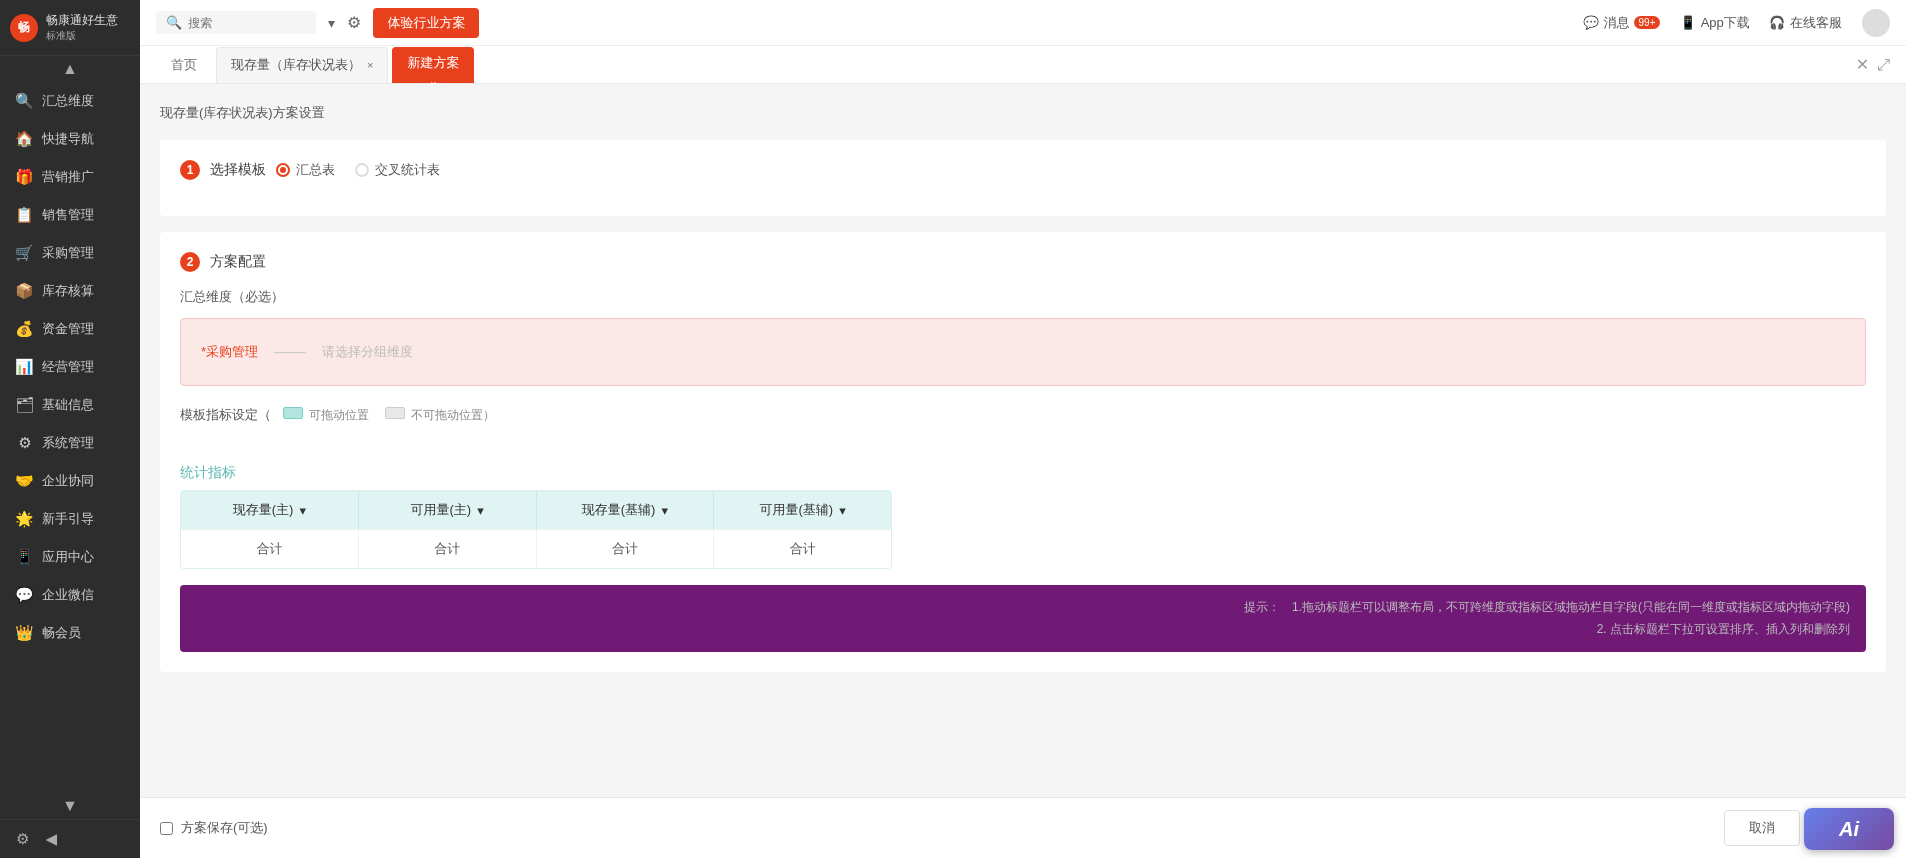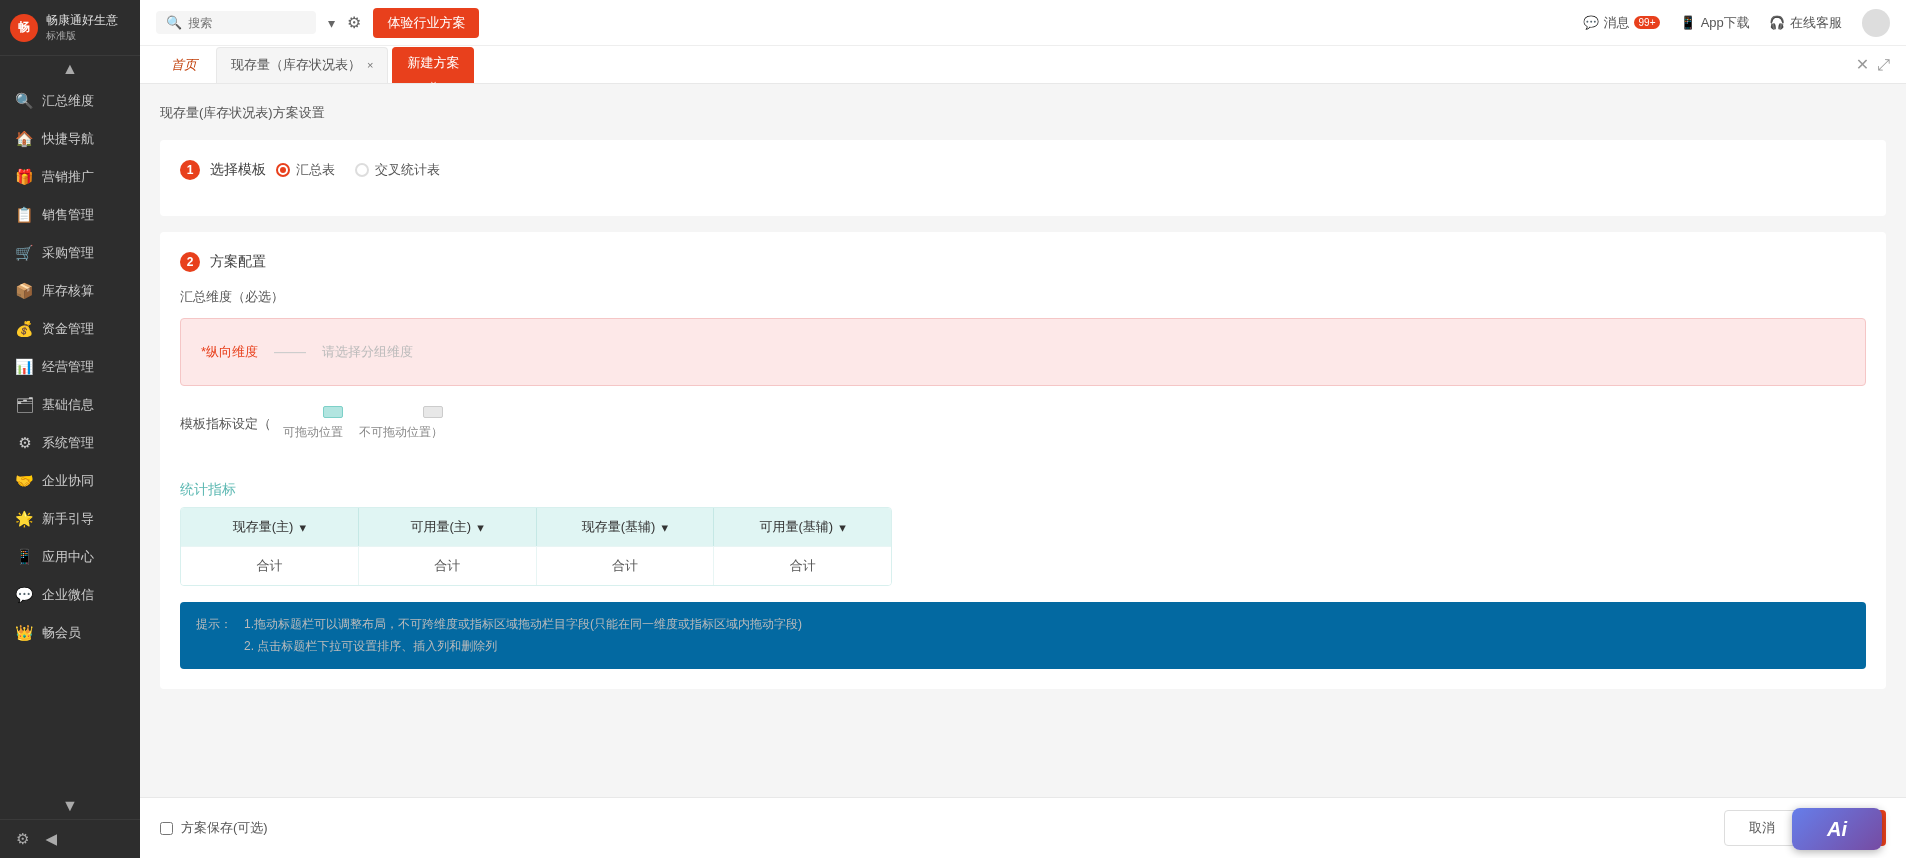--- a/index.html
+++ b/index.html
@@ -178,21 +178,21 @@
       gap: 6px;
       padding: 6px 14px;
       border-radius: 4px 4px 0 0;
       cursor: pointer;
       font-size: 13px;
       color: #555;
       height: 36px;
       border: 1px solid transparent;
       border-bottom: none;
     }
-    .tab-item.home { color: #c2410c; font-style: italic; }
+    .tab-item.home { color: #737373; }
     .tab-item.normal { color: #555; background: #f5f5f5; border-color: #e8e8e8; }
     .tab-item.active { background: #e8401c; color: white; border-color: #e8401c; flex-direction: column; }
     .tab-close {
       font-size: 11px;
       cursor: pointer;
       opacity: 0.8;
     }
 
     
     .content {
@@ -301,25 +301,24 @@
       align-items: center;
       gap: 12px;
     }
     .indicator-legend {
       display: flex;
       align-items: center;
       gap: 16px;
     }
     .legend-item {
       display: flex;
-      align-items: flex-end;
+      align-items: flex-start;
       gap: 6px;
       font-size: 12px;
       color: #888;
-      flex-direction: column;
     }
     .legend-box {
       width: 20px; height: 12px;
       border-radius: 2px;
     }
     .legend-box.draggable { background: #b2e5e0; border: 1px solid #7dd0c8; }
     .legend-box.non-draggable { background: #e8e8e8; border: 1px solid #ccc; }
 
     .stats-label {
       color: #5cb8b2;
@@ -363,22 +362,23 @@
       text-align: center;
       font-size: 13px;
       color: #555;
       border-right: 1px solid #e8f5f4;
     }
     .table-data-cell:last-child { border-right: none; }
 
     .tips-section {
       margin-top: 16px;
       padding: 12px 16px;
-      background: #0369a1;
-      border-radius: 4px;
+      background: #701a75;
+      border-radius: 4px;
+      text-align: right;
     }
     .tip-text {
       font-size: 12px;
       color: #bbb;
       line-height: 1.8;
     }
 
     
     .footer-bar {
       background: white;
@@ -418,21 +418,21 @@
       color: white;
       border-radius: 4px;
       cursor: pointer;
       font-size: 13px;
     }
 
     
     .ai-badge {
       position: fixed;
       bottom: 8px;
-      right: 24px;
+      right: 12px;
       width: 90px;
       height: 42px;
       background: linear-gradient(135deg, #667eea 0%, #764ba2 100%);
       border-radius: 8px;
       display: flex;
       align-items: center;
       justify-content: center;
       color: white;
       font-size: 20px;
       font-weight: bold;
@@ -602,21 +602,21 @@
     </div>
 
     <div class="section2">
       <div class="step-header">
         <div class="step-badge">2</div>
         <span class="step-title">方案配置</span>
       </div>
 
       <div class="subsection-title">汇总维度（必选）</div>
       <div class="dimension-area">
-        <span class="dimension-label">*纵向维度</span>
+        <span class="dimension-label">*采购管理</span>
         <span class="dimension-divider">——</span>
         <span class="dimension-placeholder">请选择分组维度</span>
       </div>
 
       <div class="indicator-section">
         <div class="indicator-header">
           <span>模板指标设定（</span>
           <div class="indicator-legend">
             <div class="legend-item">
               <div class="legend-box draggable"></div>

